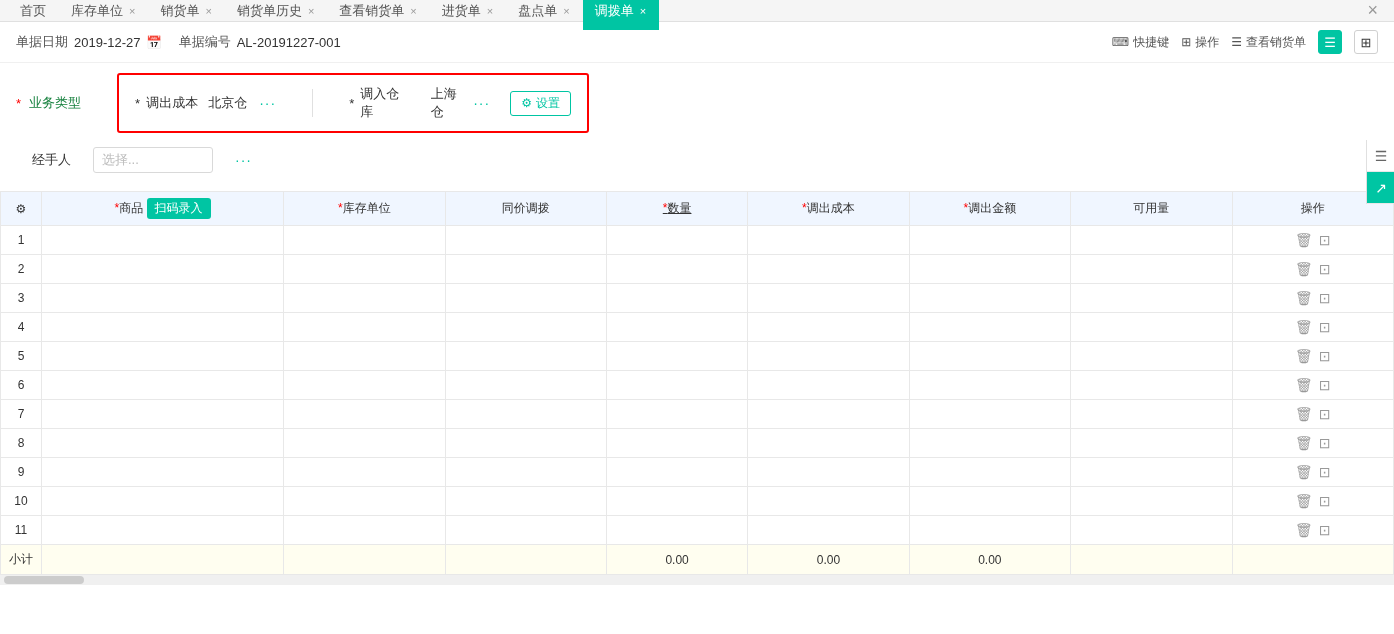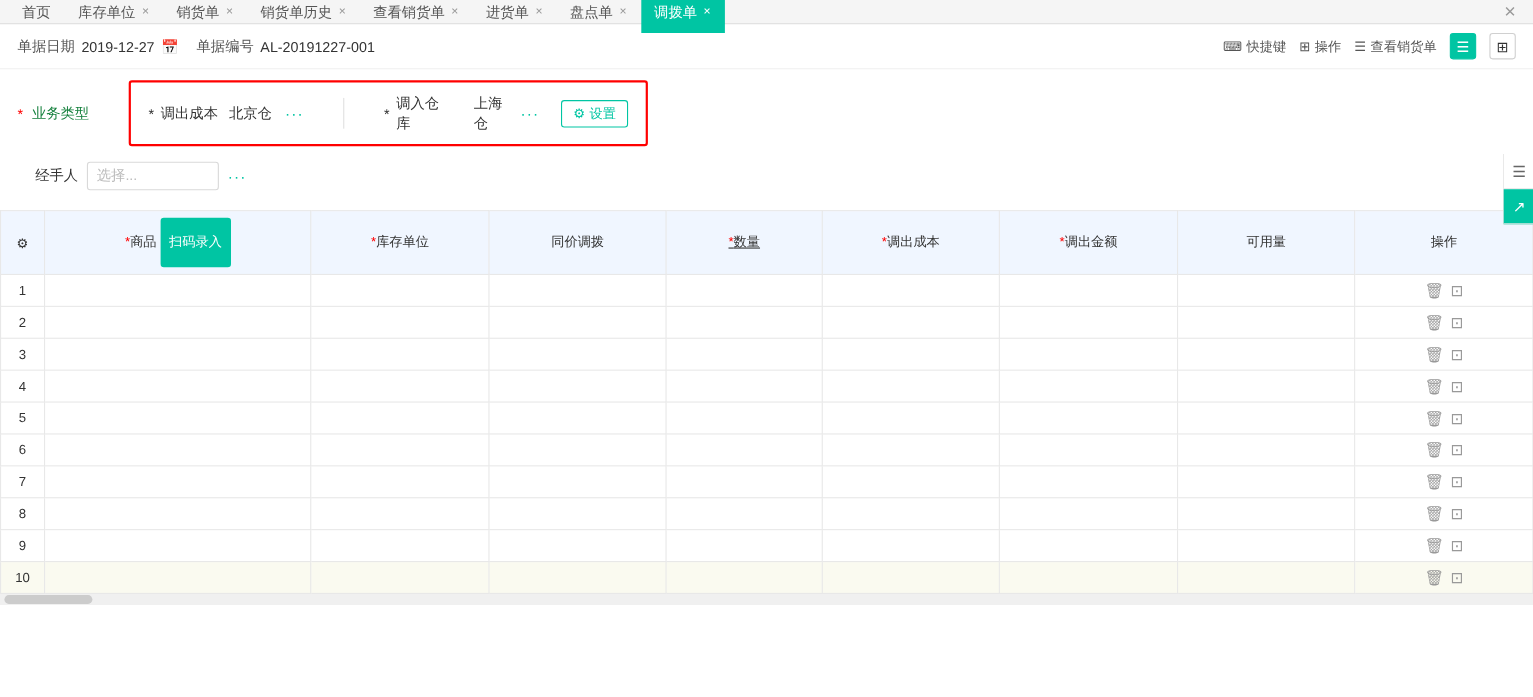--- a/index.html
+++ b/index.html
@@ -137,21 +137,21 @@
       padding: 3px 10px;
       color: #00c5a3;
       cursor: pointer;
       font-size: 12px;
       background: #fff;
       white-space: nowrap;
     }
 
     
     .handler-row {
-      display: flex; align-items: center; gap: 8px;
+      display: flex; align-items: center; gap: 22px;
       padding: 4px 16px 8px 16px;
     }
 
     
     .data-table {
       width: 100%;
       border-collapse: collapse;
       font-size: 12px;
     }
     .data-table th, .data-table td {
@@ -166,21 +166,21 @@
       font-weight: normal;
     }
     .data-table td { background: #fff; color: #333; }
     .data-table tr:last-child td { background: #fafaf0; }
     .req-col { color: red; }
     .scan-btn {
       background: #00c5a3;
       color: #fff;
       border: none;
       border-radius: 3px;
-      padding: 14px 8px;
+      padding: 2px 8px;
       cursor: pointer;
       font-size: 12px;
     }
     .op-icon {
       cursor: pointer;
       color: #999;
       font-size: 14px;
       padding: 0 3px;
     }
     .subtotal-row td {
@@ -484,20 +484,42 @@
           <td>10</td>
           <td></td>
           <td></td>
           <td></td>
           <td></td>
           <td></td>
           <td></td>
           <td></td>
           <td><span class="op-icon">🗑</span><span class="op-icon">⊡</span></td>
         </tr>
+        <tr>
+          <td>11</td>
+          <td></td>
+          <td></td>
+          <td></td>
+          <td></td>
+          <td></td>
+          <td></td>
+          <td></td>
+          <td><span class="op-icon">🗑</span><span class="op-icon">⊡</span></td>
+        </tr>
+        <tr class="subtotal-row">
+  <td>小计</td>
+  <td></td>
+  <td></td>
+  <td></td>
+  <td>0.00</td>
+  <td>0.00</td>
+  <td>0.00</td>
+  <td></td>
+  <td></td>
+</tr>
       </tbody>
   </table>
 </div>
 
 <div class="scrollbar-row">
   <div class="scrollbar-thumb"></div>
 </div>
 
 <div class="right-sidebar">
   <div class="sidebar-icon">☰</div>

